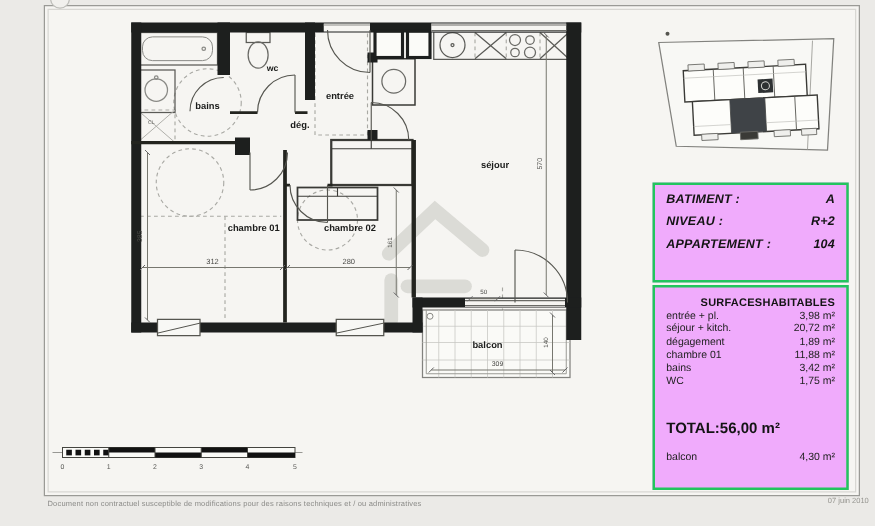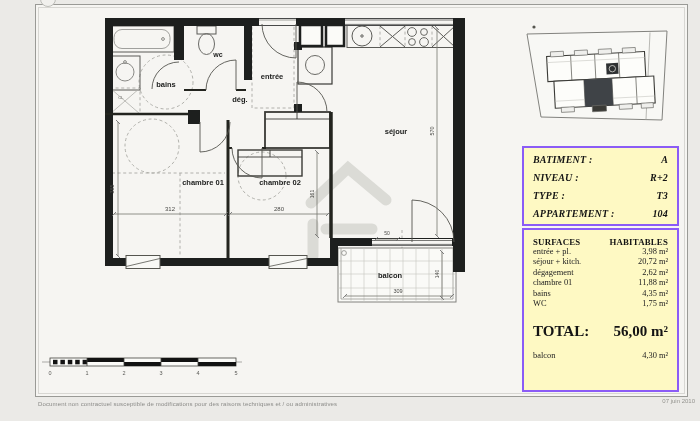--- a/index.html
+++ b/index.html
@@ -17,31 +17,31 @@
     position:absolute;left:40px;top:-9px;width:14px;height:14px;border-radius:50%;
     border:1px solid #bdbdb9;background:#f1f0ed;
   }
   svg{position:absolute;left:0;top:0;}
   svg text{font-family:"Liberation Sans",sans-serif;}
   .room-label{font-weight:700;fill:#1b1c1b;}
   .dim-text{fill:#4a4a47;}
   .tick-text{fill:#5a5a57;}
 
   .info-box{
-    position:absolute;border:2px solid #8b5cf6;background:#fef9c3;
-    box-sizing:border-box;color:#141414;font-family:Liberation Serif, serif;
+    position:absolute;border:2px solid #22c55e;background:#f0abfc;
+    box-sizing:border-box;color:#141414;
   }
   .unit-box{left:522px;top:146px;width:157px;height:80px;padding:6px 9px 0 9px;}
   .unit-row{display:flex;justify-content:space-between;align-items:baseline;
     height:18px;font-size:10px;font-weight:700;font-style:italic;letter-spacing:.2px;}
   .surf-box{left:522px;top:228px;width:157px;height:164px;padding:7px 9px 0 9px;}
-  .surf-head{display:flex;justify-content:space-between;font-size:8.8px;font-weight:700;letter-spacing:.2px;gap:12px;}
+  .surf-head{display:flex;justify-content:flex-end;font-size:8.8px;font-weight:700;letter-spacing:.2px;}
   .surf-list{}
   .surf-row{display:flex;justify-content:space-between;font-size:8.4px;height:10.4px;line-height:10.4px;color:#222;}
-  .surf-total{display:flex;justify-content:space-between;font-size:15px;font-weight:700;margin-top:14px;}
+  .surf-total{display:flex;justify-content:flex-start;font-size:12px;font-weight:700;margin-top:26px;}
   .surf-balcon{display:flex;justify-content:space-between;font-size:8.4px;margin-top:11px;color:#222;}
   .footer-note{
     position:absolute;left:38px;top:401px;font-size:6px;color:#8b8b88;letter-spacing:.15px;
   }
   .footer-date{
     position:absolute;left:595px;top:398px;width:100px;text-align:right;font-size:6px;color:#94948f;
   }
 </style>
 </head>
 <body>
@@ -322,24 +322,20 @@
 <div class="info-box unit-box">
   <div class="unit-row">
     <span>BATIMENT :</span>
     <span>A</span>
   </div>
   <div class="unit-row">
     <span>NIVEAU :</span>
     <span>R+2</span>
   </div>
   <div class="unit-row">
-    <span>TYPE :</span>
-    <span>T3</span>
-  </div>
-  <div class="unit-row">
     <span>APPARTEMENT :</span>
     <span>104</span>
   </div>
 </div>
 
 <div class="info-box surf-box">
   <div class="surf-head">
     <span>SURFACES</span>
     <span>HABITABLES</span>
   </div>
@@ -347,29 +343,29 @@
     <div class="surf-row">
       <span>entrée + pl.</span>
       <span>3,98 m²</span>
     </div>
     <div class="surf-row">
       <span>séjour + kitch.</span>
       <span>20,72 m²</span>
     </div>
     <div class="surf-row">
       <span>dégagement</span>
-      <span>2,62 m²</span>
+      <span>1,89 m²</span>
     </div>
     <div class="surf-row">
       <span>chambre 01</span>
       <span>11,88 m²</span>
     </div>
     <div class="surf-row">
       <span>bains</span>
-      <span>4,35 m²</span>
+      <span>3,42 m²</span>
     </div>
     <div class="surf-row">
       <span>WC</span>
       <span>1,75 m²</span>
     </div>
   </div>
   <div class="surf-total">
     <span>TOTAL:</span>
     <span>56,00 m²</span>
   </div>

